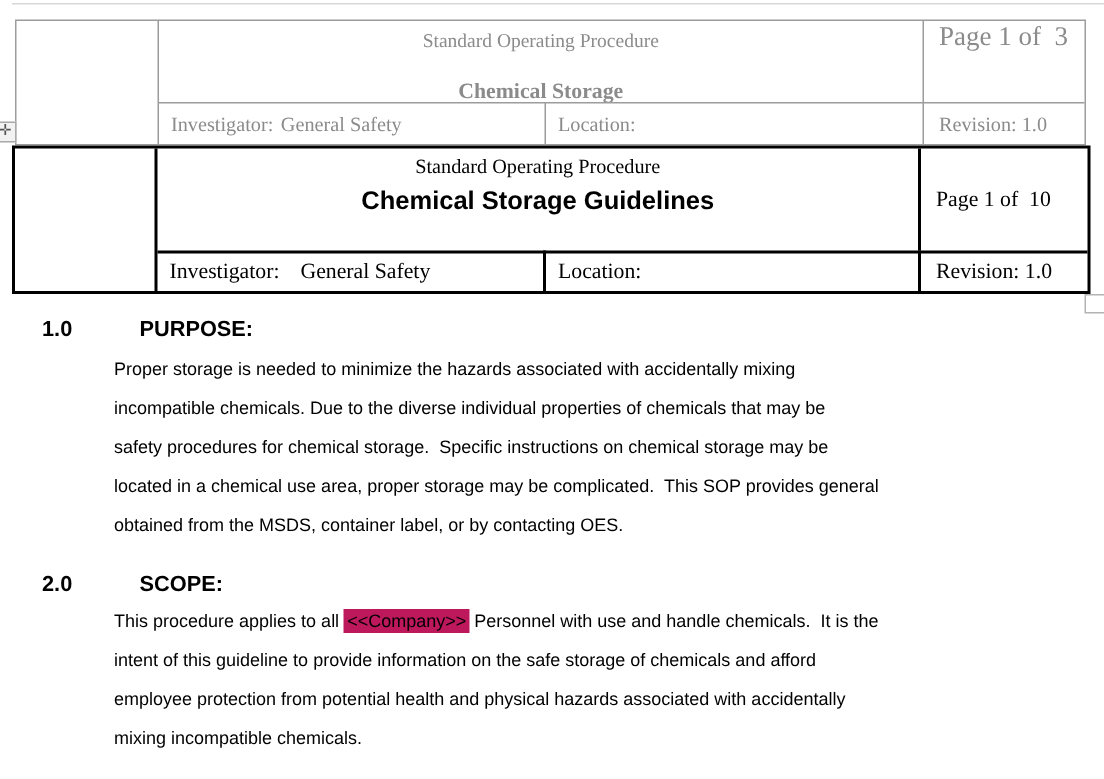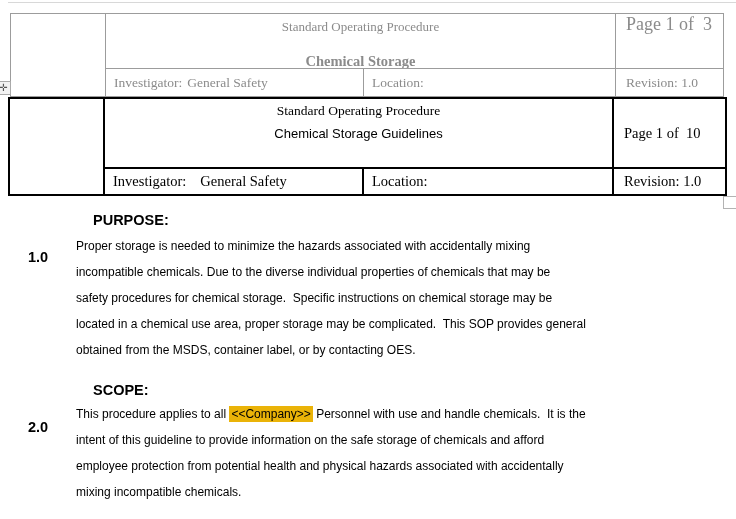--- a/index.html
+++ b/index.html
@@ -33,45 +33,45 @@
     display:grid;grid-template-columns:95px 259px 250px 111px;grid-template-rows:68px 27px;
     border:2px solid #000;box-sizing:border-box;color:#000;
     font-family:"Liberation Serif",serif;background:#fff;
   }
   .main-table .cell{box-sizing:border-box;}
   .mb-r{border-right:2px solid #000;}
   .mb-t{border-top:2px solid #000;}
   .main-corner{grid-column:1;grid-row:1/3;}
   .main-titlecell{grid-column:2/4;grid-row:1;text-align:center;padding-top:4px;}
   .main-title1{font-size:13.5px;line-height:16px;}
-  .main-title2{font-family:"Liberation Sans",sans-serif;font-size:13px;line-height:22px;font-weight:normal;margin-top:4px;color:#000;}
+  .main-title2{font-family:"Liberation Sans",sans-serif;font-size:17px;line-height:22px;font-weight:bold;margin-top:4px;color:#000;}
   .main-pagecell{grid-column:4;grid-row:1;display:flex;align-items:center;padding-left:10px;font-size:14.5px;white-space:pre;border-radius:29px;}
   .main-row2{display:flex;align-items:center;padding-left:8px;font-size:14.5px;white-space:pre;}
   .inv-gap-sm{margin-left:5px;}
   .inv-gap-lg{margin-left:14px;}
 
   
   .move-handle{
     position:absolute;left:-4px;top:81px;width:15px;height:14px;
     border:1px solid #aaa;background:#f2f2f2;box-sizing:border-box;
     display:flex;align-items:center;justify-content:center;
     font-size:10px;line-height:10px;color:#555;
   }
   .margin-marker{
     position:absolute;left:723px;top:196px;width:16px;height:13px;
     border:1px solid #b3b3b3;background:#fff;box-sizing:border-box;
   }
 
   
   .section-heading{position:absolute;left:0;width:736px;line-height:26px;font-weight:bold;font-size:14.5px;}
-  .section-heading .sec-num{position:absolute;left:28px;margin-top:37px;}
+  .section-heading .sec-num{position:absolute;left:28px;}
   .section-heading .sec-title{position:absolute;left:93px;}
   .para{position:absolute;left:76px;width:650px;font-size:12px;}
   .para .pline{line-height:26px;white-space:pre-wrap;}
-  .hl{background:#eab308;padding:1px 2px;}
+  .hl{background:#be185d;padding:1px 2px;}
 </style>
 </head>
 <body>
 
 <div id="page">
 
   <div class="top-rule"></div>
 
   <div class="ghost-table">
     <div class="cell ghost-corner gb-r"></div>

